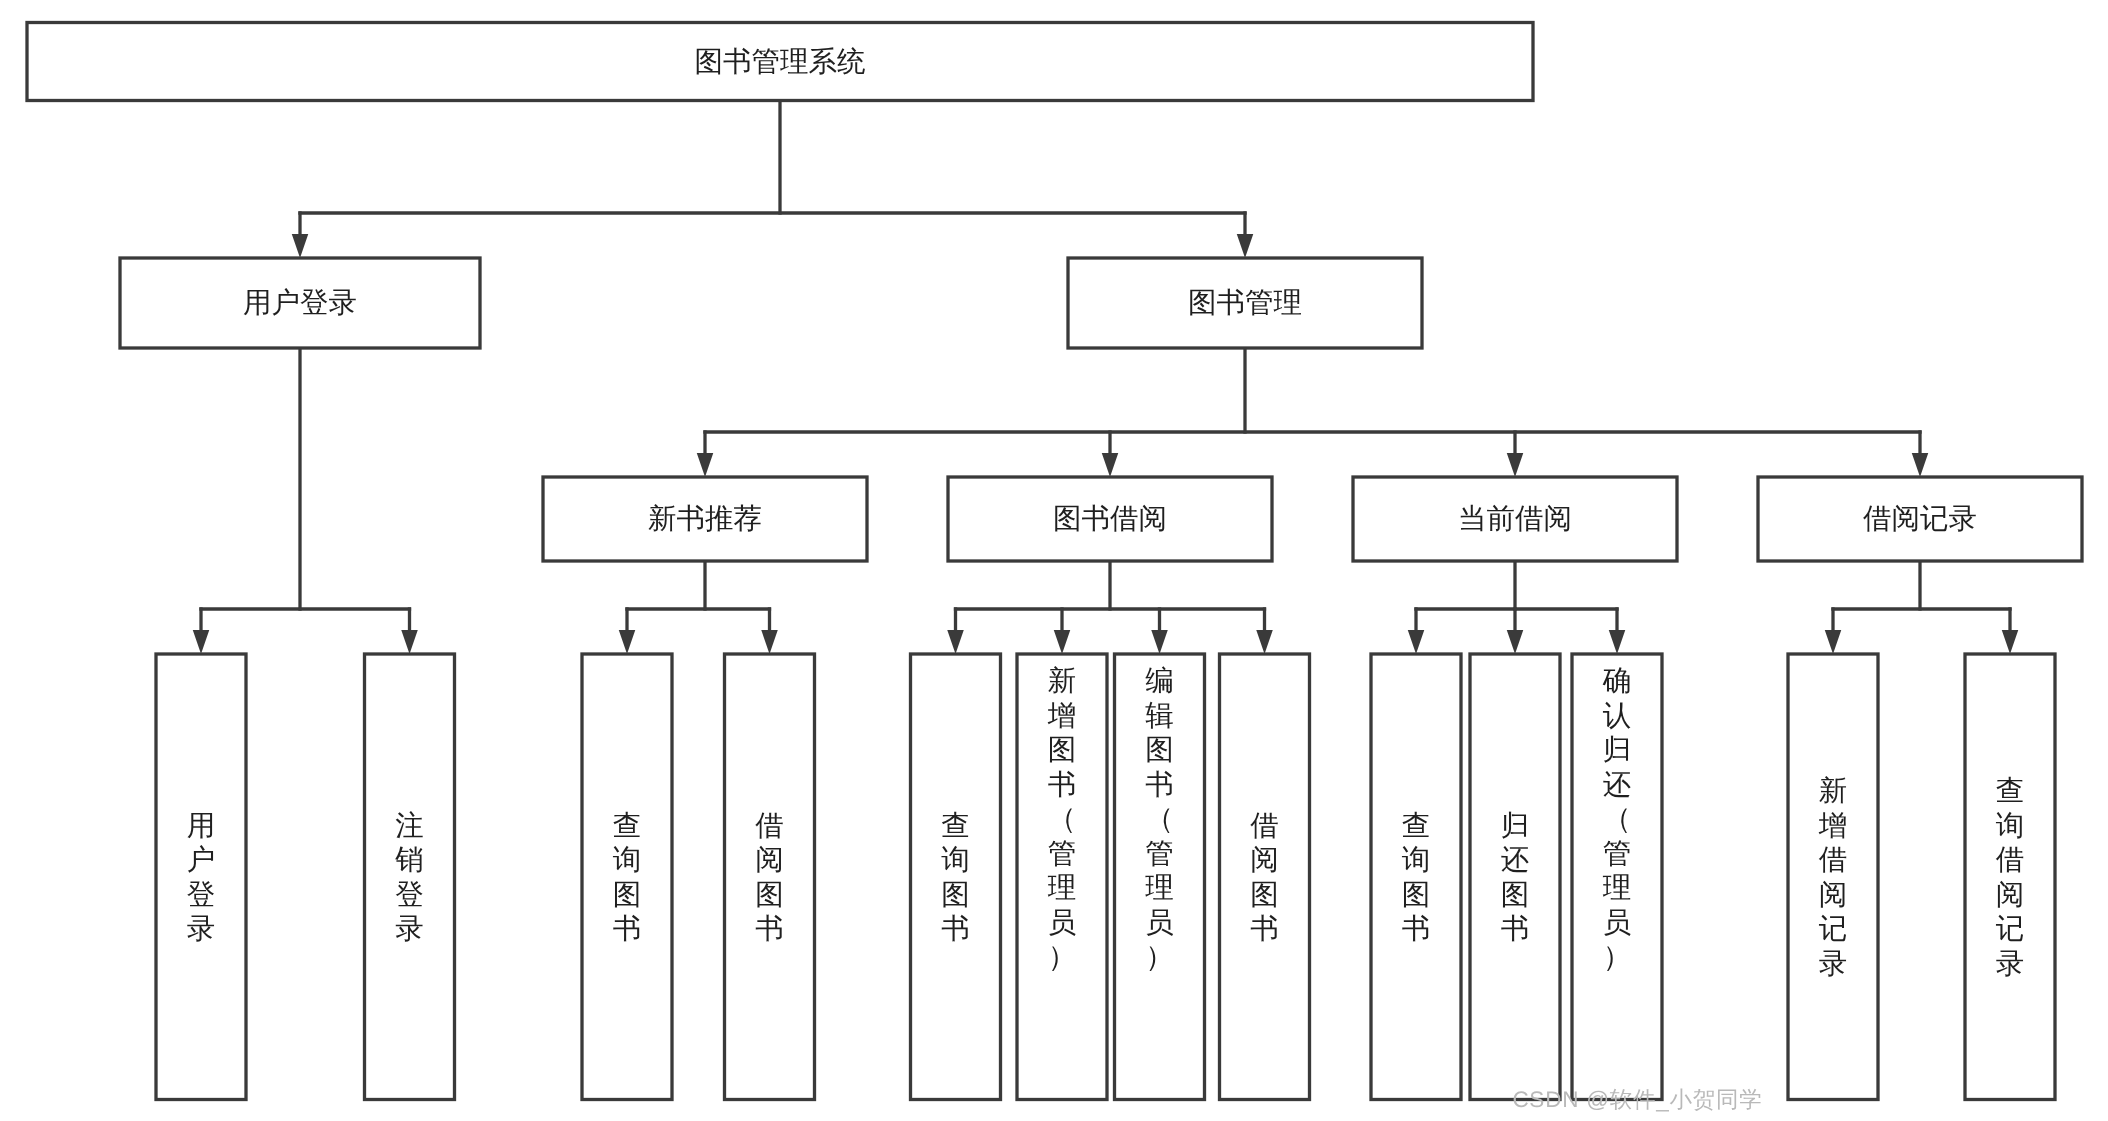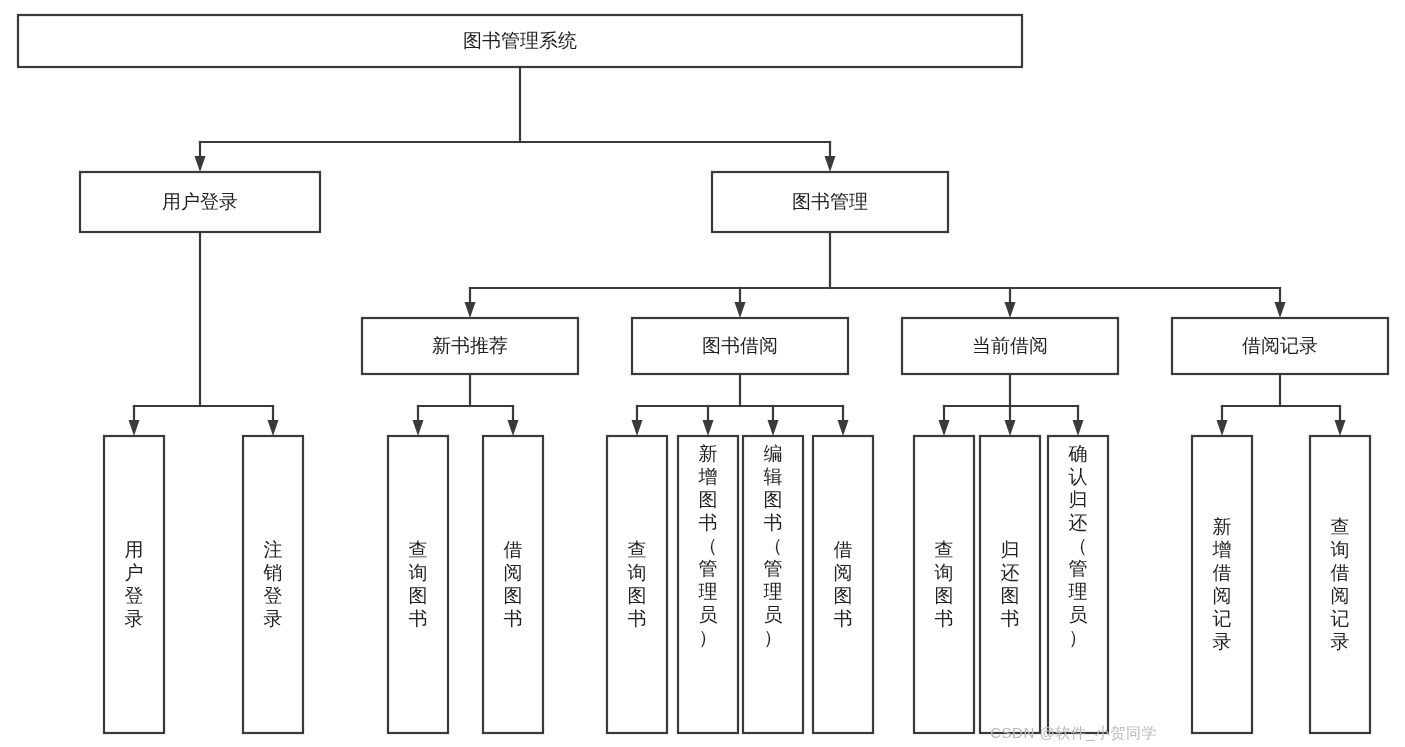--- a/index.html
+++ b/index.html
@@ -50,21 +50,21 @@
     dominant-baseline: middle;
   }
   .node-label-vertical {
     font-family: "Liberation Sans", "DejaVu Sans", sans-serif;
     font-size: 19px;
     fill: #1f1f1f;
     text-anchor: middle;
   }
   .watermark {
     position: absolute;
-    right: 24px;
+    right: 6px;
     bottom: 4px;
     font-family: "Liberation Sans", "DejaVu Sans", sans-serif;
     font-size: 15px;
     color: #b9b9b9;
     letter-spacing: 0.5px;
     white-space: nowrap;
     user-select: none;
   }
 </style>
 </head>

